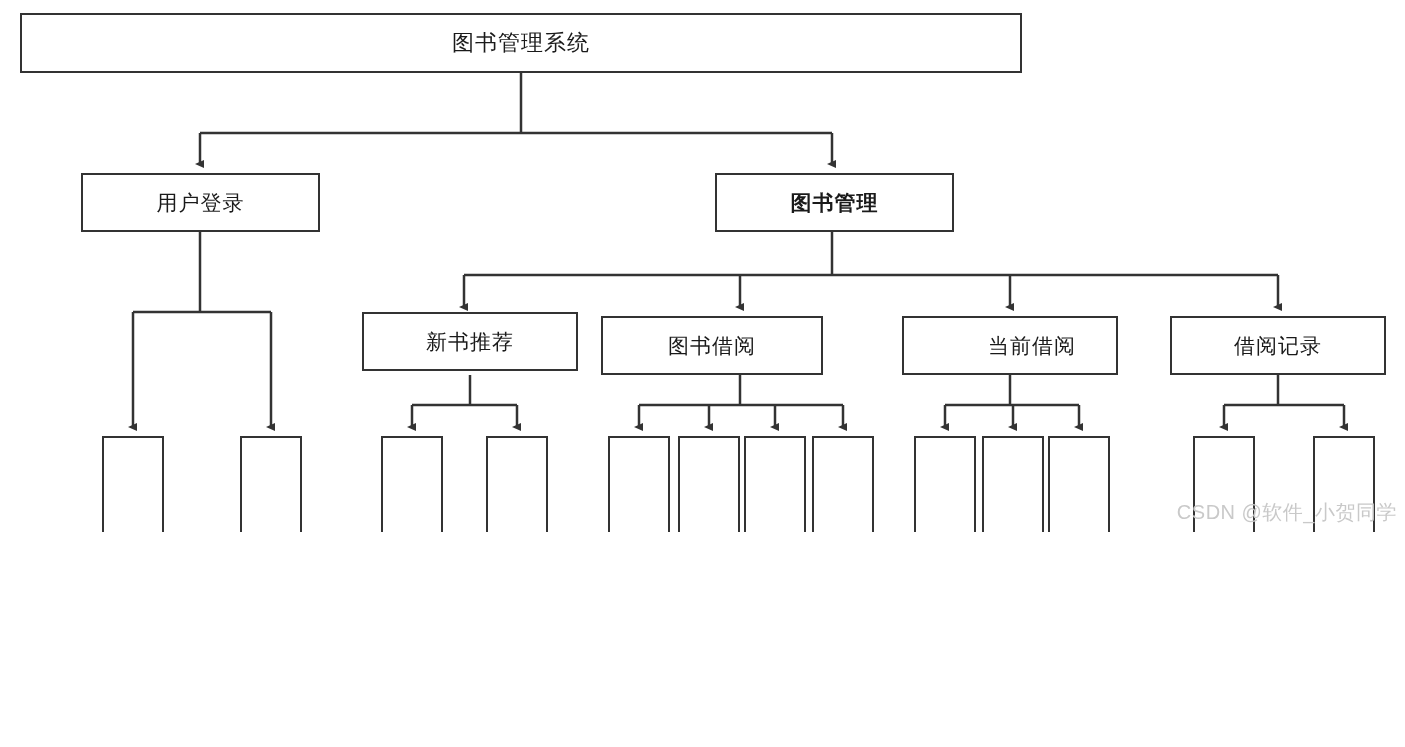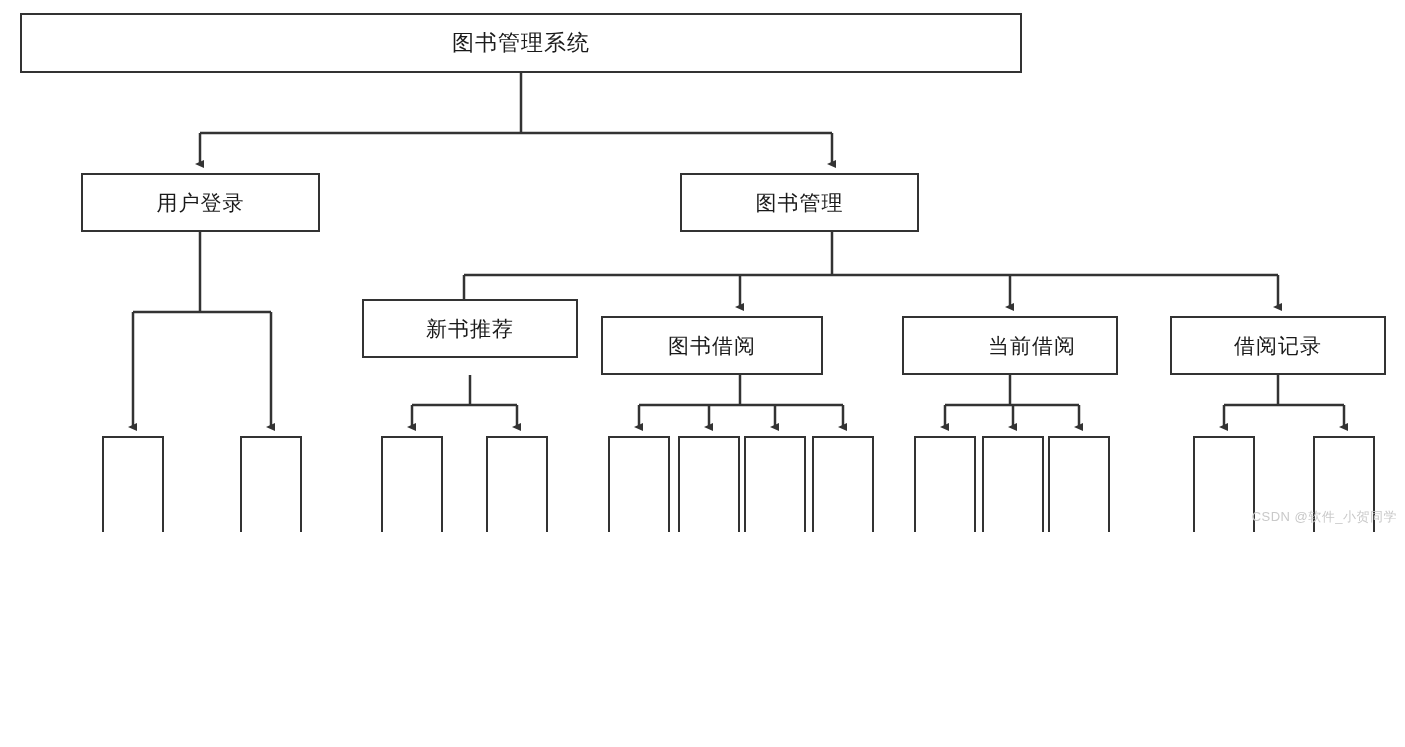--- a/index.html
+++ b/index.html
@@ -53,21 +53,21 @@
     left: 0;
     top: 0;
     width: 1405px;
     height: 747px;
     pointer-events: none;
   }
   .watermark {
     position: absolute;
     right: 8px;
     bottom: 6px;
-    font-size: 13px;
+    font-size: 20px;
     color: #c9c9c9;
     letter-spacing: 0.5px;
     white-space: nowrap;
   }
 </style>
 </head>
 <body>
 
 <div id="canvas">
 
@@ -117,23 +117,23 @@
       <path d="M1278,375 L1278,405"></path>
       <path d="M1224,405 L1344,405"></path>
       <path d="M1224,405 L1224,427" marker-end="url(#arrow)"></path>
       <path d="M1344,405 L1344,427" marker-end="url(#arrow)"></path>
     </g>
   </svg>
 
   <div class="node horiz root" style="left:20px; top:13px; width:1002px; height:60px;">图书管理系统</div>
 
   <div class="node horiz" style="left:81px; top:173px; width:239px; height:59px;">用户登录</div>
-  <div class="node horiz" style="left:680px; top:173px; width:239px; height:59px;">图书管理</div>
+  <div class="node horiz" style="left:715px; top:173px; width:239px; height:59px;font-weight:bold;">图书管理</div>
 
-  <div class="node horiz" style="left:362px; top:299px; width:216px; height:59px;">新书推荐</div>
+  <div class="node horiz" style="left:362px; top:312px; width:216px; height:59px;">新书推荐</div>
   <div class="node horiz" style="left:601px; top:316px; width:222px; height:59px;">图书借阅</div>
   <div class="node horiz" style="left:902px; top:316px; width:216px; height:59px;padding-left:44px;">当前借阅</div>
   <div class="node horiz" style="left:1170px; top:316px; width:216px; height:59px;text-align:right;">借阅记录</div>
 
   <div class="node vert" style="left:102px; top:436px; width:62px; height:297px;">
     <span class="label">用户登录</span>
   </div>
   <div class="node vert" style="left:240px; top:436px; width:62px; height:297px;">
     <span class="label">注销登录</span>
   </div>

